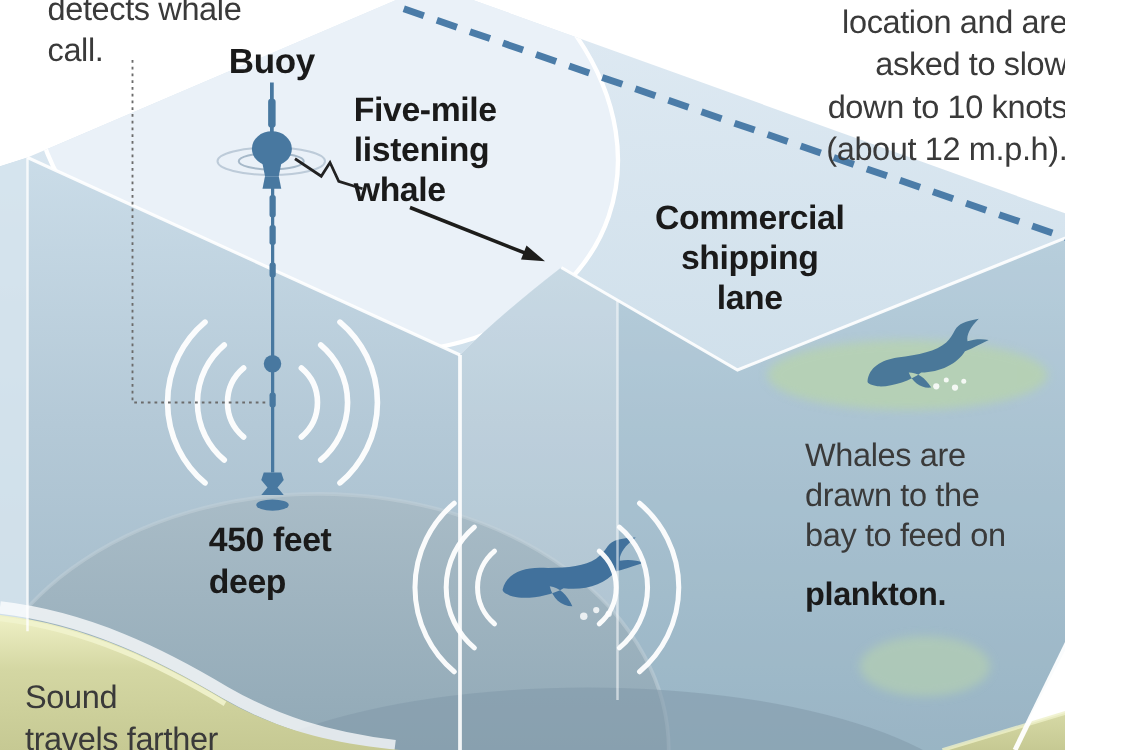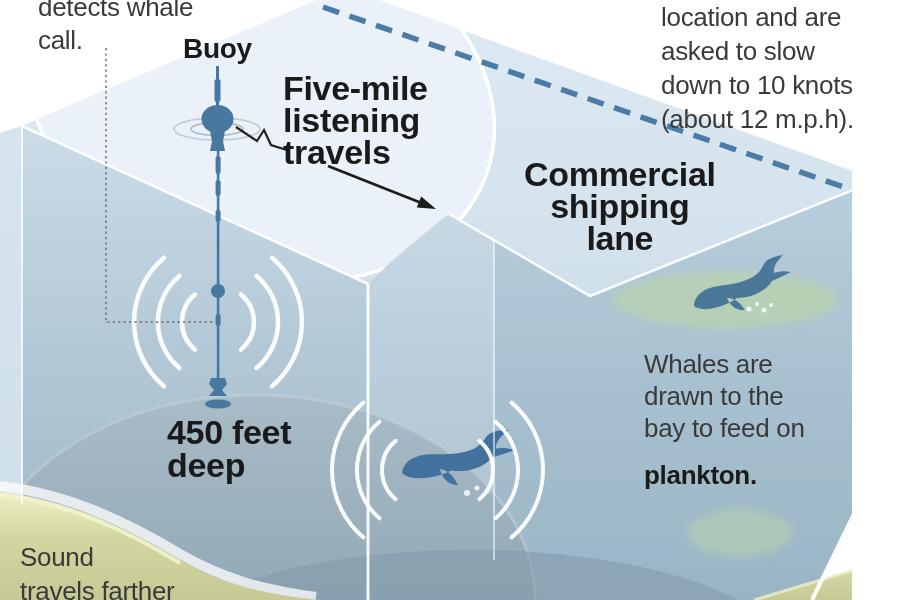--- a/index.html
+++ b/index.html
@@ -2,21 +2,21 @@
 <html><head>
 <meta charset="utf-8">
 <style>
   html,body{margin:0;padding:0;background:#fff;}
   .stage{position:relative;width:852px;height:600px;overflow:hidden;background:#ffffff;
          font-family:"Liberation Sans",sans-serif;}
   .stage svg{position:absolute;left:0;top:0;}
   .txt{position:absolute;white-space:nowrap;}
   .txt span{display:block;}
   .reg{font-size:26px;font-weight:400;color:#3a3a3a;line-height:33px;letter-spacing:-0.3px;}
-  .bold{font-size:34px;font-weight:700;color:#1a1a1a;line-height:32px;letter-spacing:-0.3px;}
+  .bold{font-size:27px;font-weight:700;color:#1a1a1a;line-height:32px;letter-spacing:-0.3px;}
   .reg .b{font-weight:700;color:#1a1a1a;margin-top:15px;}
 </style>
 </head>
 <body>
 
 <div class="stage">
 
 <svg width="900" height="600" viewBox="0 0 900 600">
   <defs>
     <linearGradient id="gradTop" x1="0" y1="0" x2="0" y2="1">
@@ -166,30 +166,30 @@
   <span>call.</span>
 </div>
 
 <div class="txt bold" style="left:183px; top:33px; font-size:28px;">
   <span>Buoy</span>
 </div>
 
 <div class="txt bold" style="left:283px; top:72px;">
   <span>Five-mile</span>
   <span>listening</span>
-  <span>travels</span>
+  <span>whale</span>
 </div>
 
 <div class="txt bold" style="left:524px; top:158px;text-align:center;">
   <span>Commercial</span>
   <span>shipping</span>
   <span>lane</span>
 </div>
 
-<div class="txt reg" style="left:661px; top:0px; line-height:34px;">
+<div class="txt reg" style="left:661px; top:0px; line-height:34px;text-align:right;">
   <span>location and are</span>
   <span>asked to slow</span>
   <span>down to 10 knots</span>
   <span>(about 12 m.p.h).</span>
 </div>
 
 <div class="txt bold" style="left:167px; top:416px; line-height:33px;">
   <span>450 feet</span>
   <span>deep</span>
 </div>

